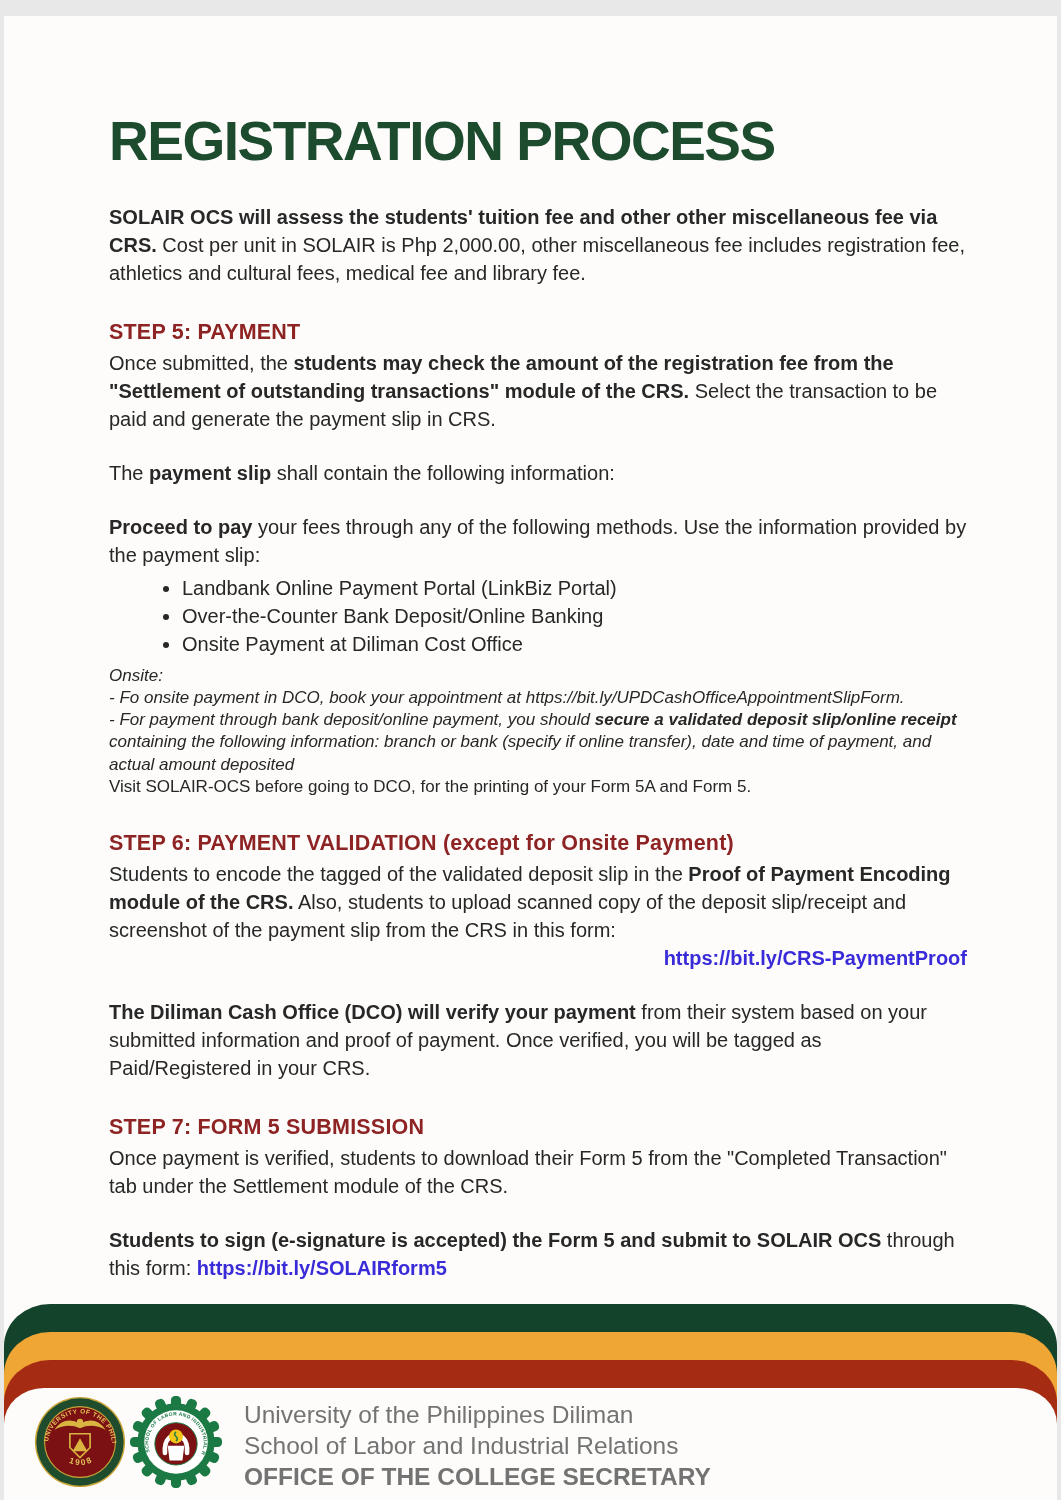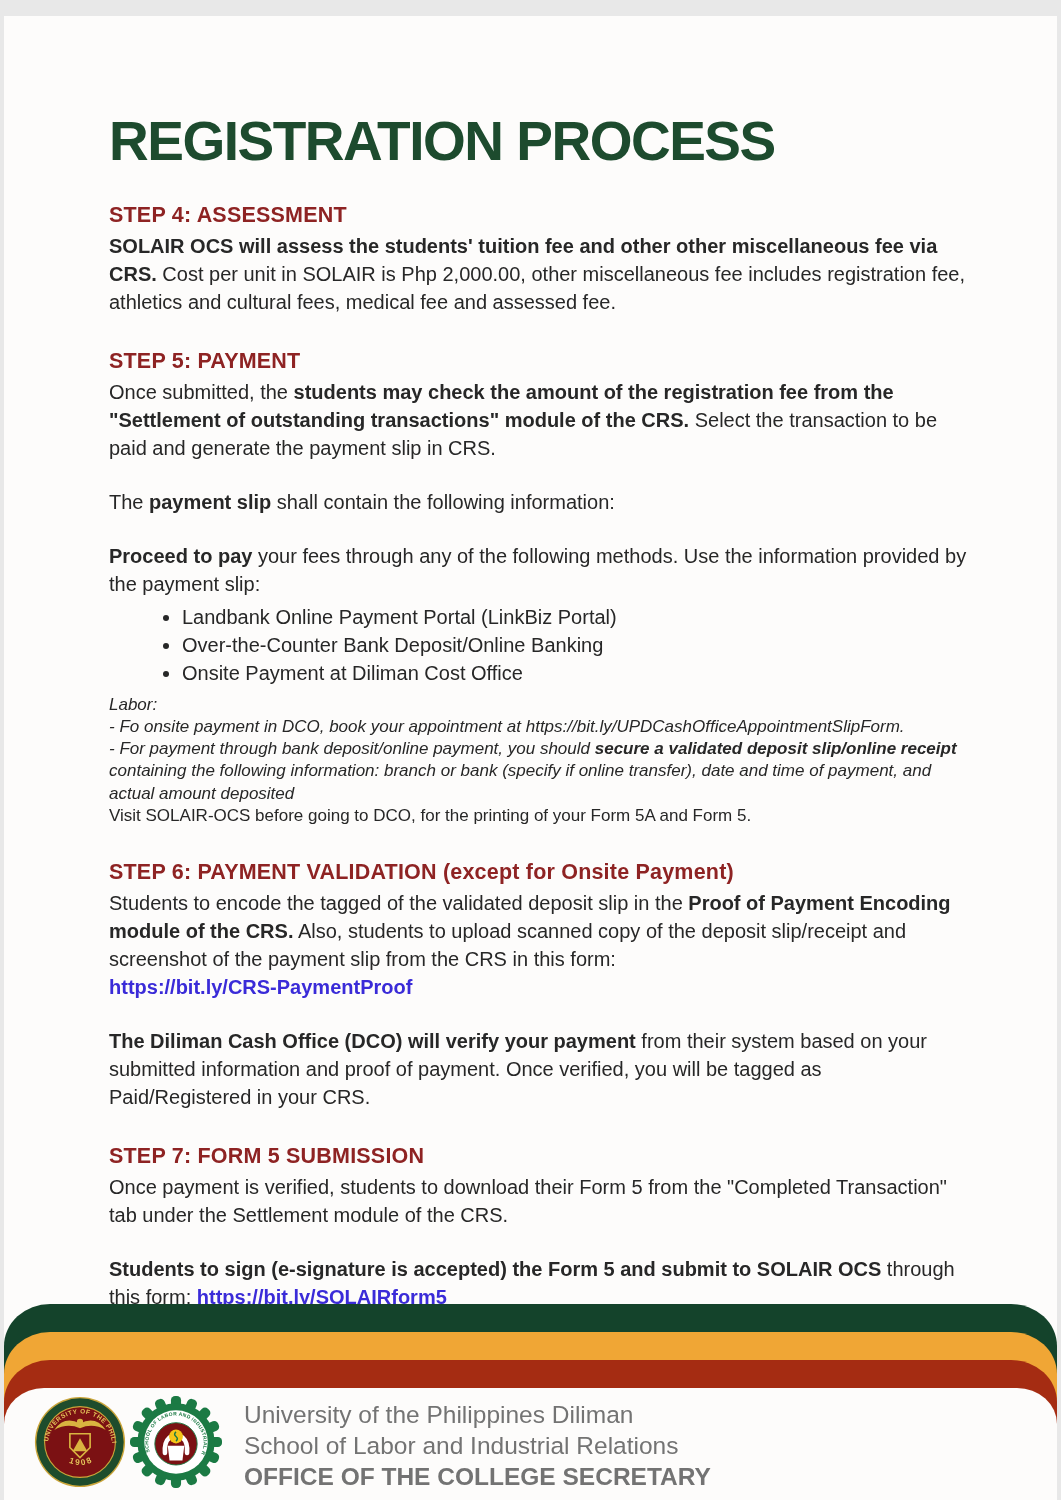--- a/index.html
+++ b/index.html
@@ -73,20 +73,21 @@
   .link{
     color:var(--link-purple);
     font-weight:bold;
     text-decoration:none;
     cursor:pointer;
   }
   p.link-line{
     font-size:20px;
     line-height:1.40;
     margin:0;
+    text-align:right;
   }
   .b{font-weight:bold;}
   .i{font-style:italic;}
 
   
   .footer{
     position:absolute;
     left:0;right:0;bottom:0;
     height:212px;
   }
@@ -117,39 +118,38 @@
 </style>
 </head>
 <body>
 
 <div class="page">
   <div class="content">
 
     <h1 class="doc-title">REGISTRATION PROCESS</h1>
 
     <div class="section">
-      <h2 class="step-heading">STEP 4: ASSESSMENT</h2>
-      <p class="body"><span class="b">SOLAIR OCS will assess the students' tuition fee and other other miscellaneous fee via CRS.</span><span> Cost per unit in SOLAIR is Php 2,000.00, other miscellaneous fee includes registration fee, athletics and cultural fees, medical fee and assessed fee.</span></p>
+      <p class="body"><span class="b">SOLAIR OCS will assess the students' tuition fee and other other miscellaneous fee via CRS.</span><span> Cost per unit in SOLAIR is Php 2,000.00, other miscellaneous fee includes registration fee, athletics and cultural fees, medical fee and library fee.</span></p>
     </div>
 
     <div class="section">
       <h2 class="step-heading">STEP 5: PAYMENT</h2>
       <p class="body"><span>Once submitted, the </span><span class="b">students may check the amount of the registration fee from the "Settlement of outstanding transactions" module of the CRS.</span><span> Select the transaction to be paid and generate the payment slip in CRS.</span></p>
 
       <p class="body spaced"><span>The </span><span class="b">payment slip</span><span> shall contain the following information:</span></p>
 
       <p class="body spaced"><span class="b">Proceed to pay</span><span> your fees through any of the following methods. Use the information provided by the payment slip:</span></p>
       <ul class="dots">
         <li>Landbank Online Payment Portal (LinkBiz Portal)</li>
         <li>Over-the-Counter Bank Deposit/Online Banking</li>
         <li>Onsite Payment at Diliman Cost Office</li>
       </ul>
 
       <div class="notes">
-        <p class="notes-label">Labor:</p>
+        <p class="notes-label">Onsite:</p>
         <p><span class="i">- Fo onsite payment in DCO, book your appointment at https://bit.ly/UPDCashOfficeAppointmentSlipForm.</span></p>
         <p><span class="i">- For payment through bank deposit/online payment, you should </span><span class="b i">secure a validated deposit slip/online receipt</span><span class="i"> containing the following information: branch or bank (specify if online transfer), date and time of payment, and actual amount deposited</span></p>
         <p><span>Visit SOLAIR-OCS before going to DCO, for the printing of your Form 5A and Form 5.</span></p>
       </div>
     </div>
 
     <div class="section">
       <h2 class="step-heading">STEP 6: PAYMENT VALIDATION (except for Onsite Payment)</h2>
       <p class="body"><span>Students to encode the  tagged of the validated deposit slip in the </span><span class="b">Proof of Payment Encoding module of the CRS.</span><span> Also, students to upload scanned copy of the deposit slip/receipt and screenshot of the payment slip from the CRS in this form:</span></p>
       <p class="link-line"><span class="link">https://bit.ly/CRS-PaymentProof</span></p>

